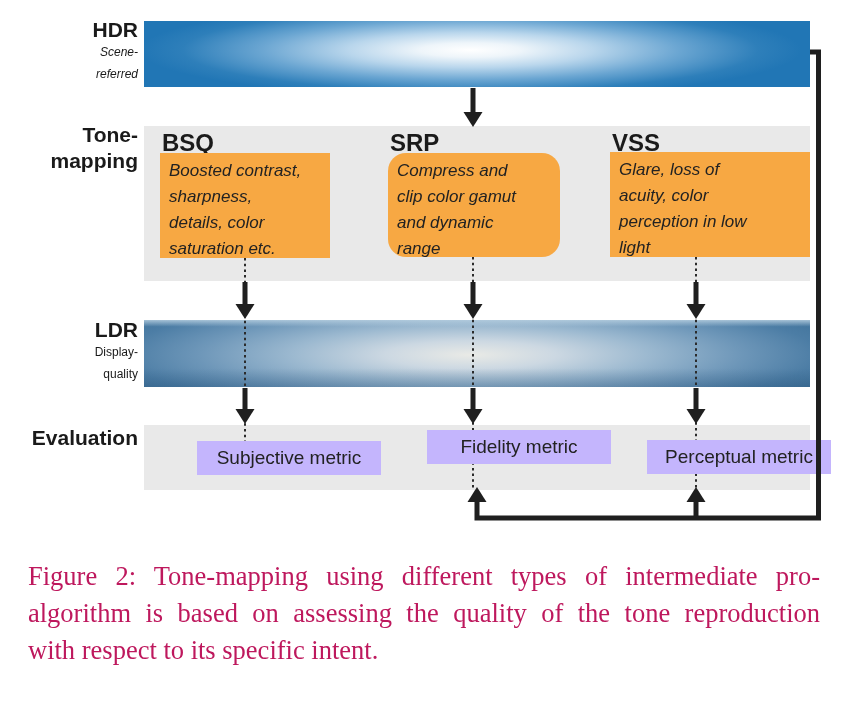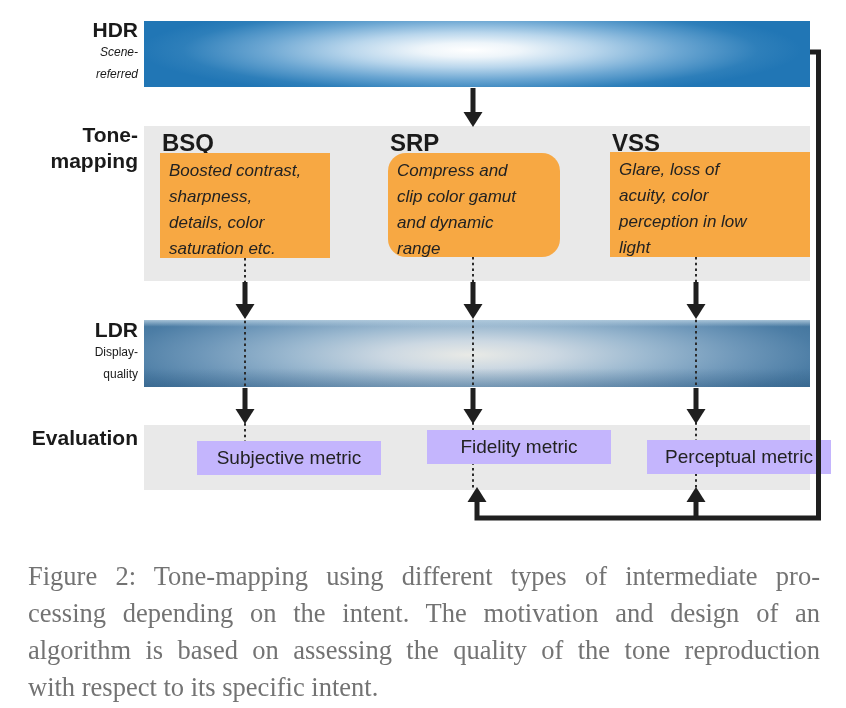--- a/index.html
+++ b/index.html
@@ -57,21 +57,21 @@
     font-size:19px; line-height:34px; text-align:center; color:#222;margin-left:44px;
   }
   
   svg.overlay { position:absolute; left:0; top:0; pointer-events:none; }
   #dash-layer  { z-index:2; }
   #arrow-layer { z-index:4; }
 
   
   #caption {
     position:absolute; left:28px; top:558px; width:792px; z-index:1;
-    font-family:"Liberation Serif", serif; font-size:26.5px; color:#737373;
+    font-family:"Liberation Serif", serif; font-size:26.5px; color:#be185d;
   }
   .cap-line { line-height:37px; text-align:justify; text-align-last:justify; }
   .cap-line.last { text-align:left; text-align-last:auto; }
 </style>
 </head>
 <body>
 
 <div id="page">
 
   <div class="row-label" style="top:18px;">
@@ -158,18 +158,17 @@
     <g>
       <path d="M810 52 H818.5 V518 H477 V501" fill="none" stroke="#1f1f1f" stroke-width="5" stroke-linejoin="miter"></path>
       <path d="M696 518 V501" fill="none" stroke="#1f1f1f" stroke-width="5"></path>
       <polygon points="477,487 467.5,502 486.5,502" fill="#1f1f1f"></polygon>
       <polygon points="696,487 686.5,502 705.5,502" fill="#1f1f1f"></polygon>
     </g>
   </svg>
 
   <div id="caption">
     <div class="cap-line">Figure 2: Tone-mapping using different types of intermediate pro-</div>
-    <div class="cap-line">cessing depending on the intent. The motivation and design of an</div>
     <div class="cap-line">algorithm is based on assessing the quality of the tone reproduction</div>
     <div class="cap-line last">with respect to its specific intent.</div>
   </div>
 
 </div>
 
 </body></html>

